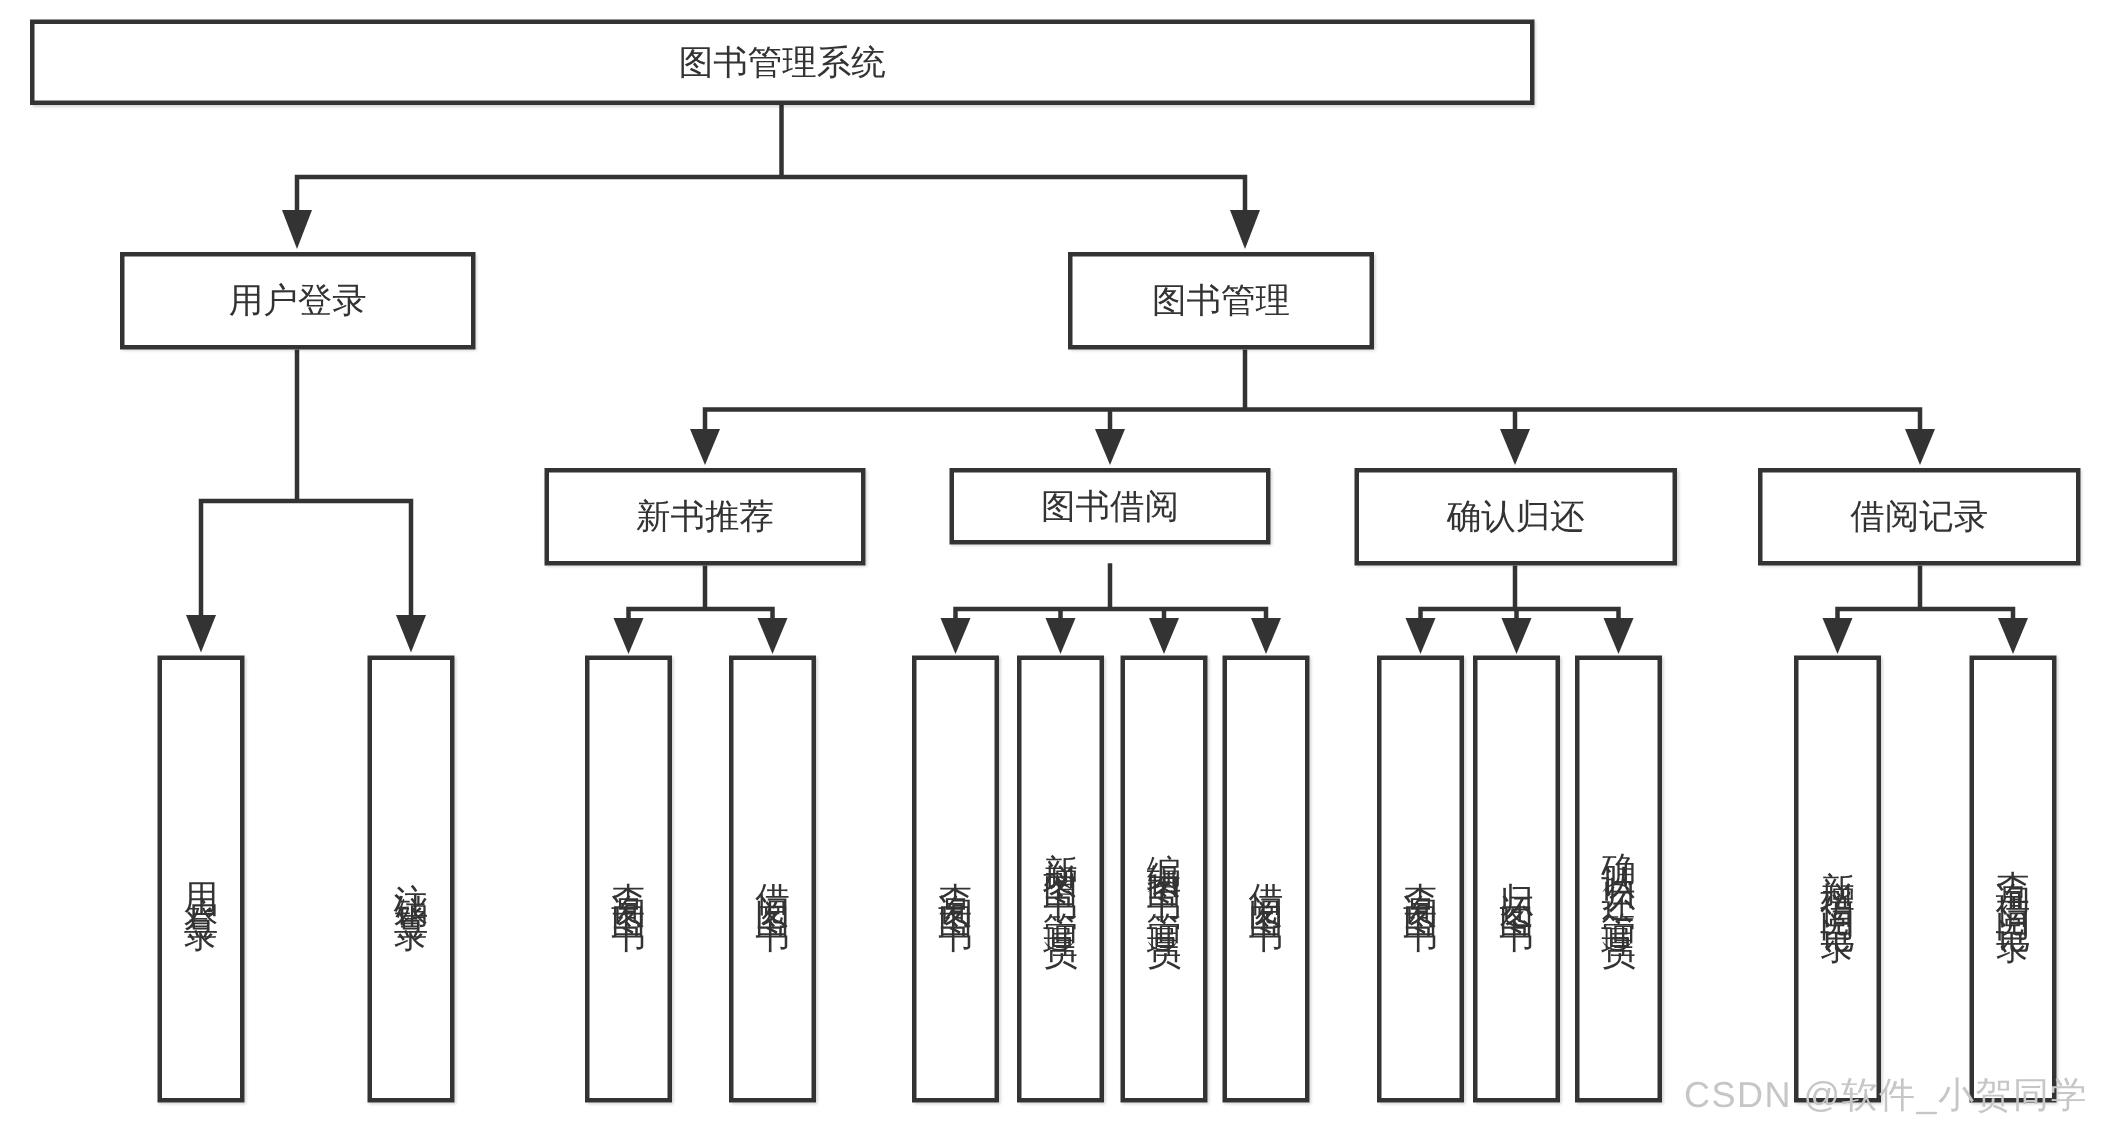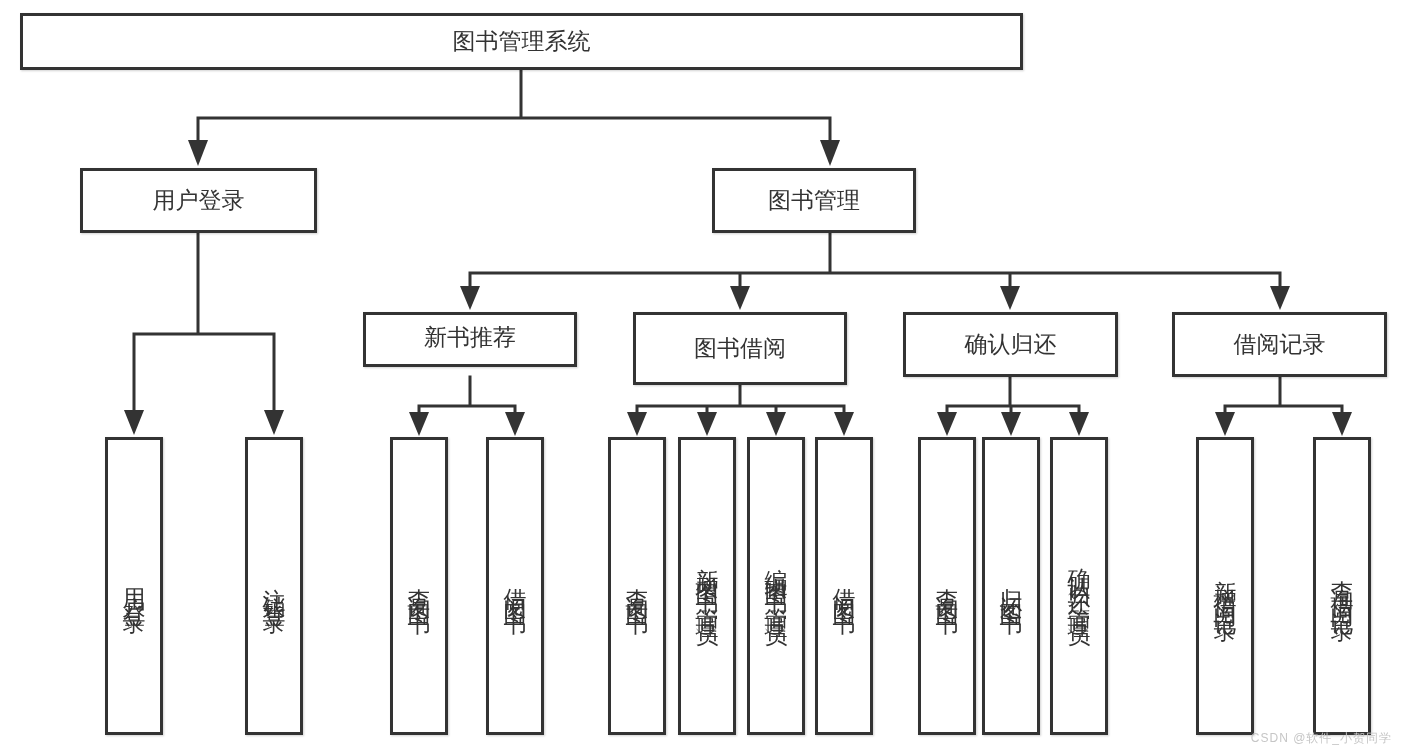--- a/index.html
+++ b/index.html
@@ -39,25 +39,24 @@
   .vbox {
     writing-mode: vertical-rl;
     text-orientation: mixed;
     letter-spacing: 8px;
     white-space: normal;
   }
   #watermark {
     position: absolute;
     right: 13px;
     top: 714px;
-    font-size: 12px;
+    font-size: 24px;
     color: #c6c6c6;
     letter-spacing: 1px;
     z-index: 3;
-    margin-top: 16px;
   }
 </style>
 </head>
 <body>
 
 <div id="canvas">
 
   <svg id="connectors" width="1405" height="747" viewBox="0 0 1405 747">
     <path d="M521 70 V118
              M198 118 H830
@@ -101,22 +100,22 @@
       <polygon points="1215,412 1235,412 1225,436"></polygon>
       <polygon points="1332,412 1352,412 1342,436"></polygon>
     </g>
   </svg>
 
   <div class="box" style="left:20px; top:13px; width:1003px; height:57px;">图书管理系统</div>
 
   <div class="box" style="left:80px; top:168px; width:237px; height:65px;">用户登录</div>
   <div class="box" style="left:712px; top:168px; width:204px; height:65px;">图书管理</div>
 
-  <div class="box" style="left:363px; top:312px; width:214px; height:55px;font-family:Liberation Mono, monospace;">新书推荐</div>
-  <div class="box" style="left:633px; top:312px; width:214px; height:73px;">图书借阅</div>
+  <div class="box" style="left:363px; top:312px; width:214px; height:65px;">新书推荐</div>
+  <div class="box" style="left:633px; top:312px; width:214px; height:51px;">图书借阅</div>
   <div class="box" style="left:903px; top:312px; width:215px; height:65px;">确认归还</div>
   <div class="box" style="left:1172px; top:312px; width:215px; height:65px;">借阅记录</div>
 
   <div class="box vbox" style="left:105px; top:437px; width:58px; height:298px;">用户登录</div>
   <div class="box vbox" style="left:245px; top:437px; width:58px; height:298px;">注销登录</div>
 
   <div class="box vbox" style="left:390px; top:437px; width:58px; height:298px;">查询图书</div>
   <div class="box vbox" style="left:486px; top:437px; width:58px; height:298px;">借阅图书</div>
 
   <div class="box vbox" style="left:608px; top:437px; width:58px; height:298px;">查询图书</div>

